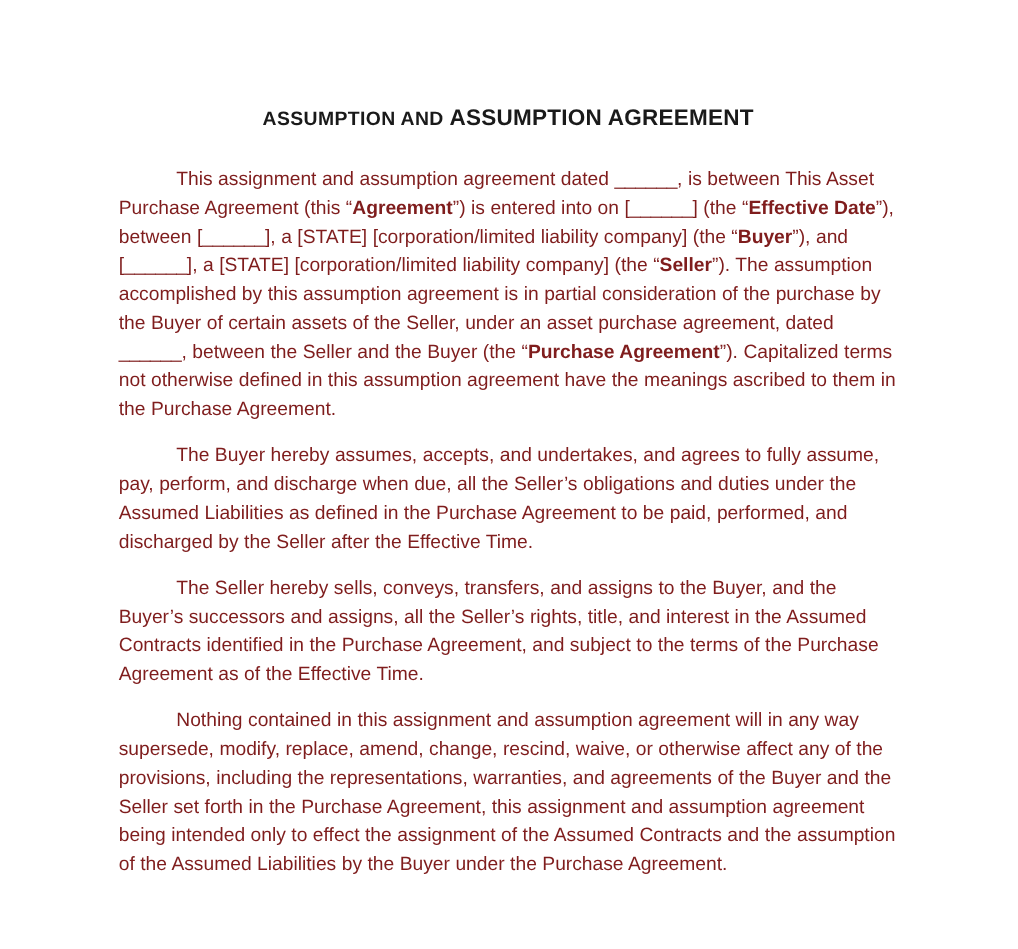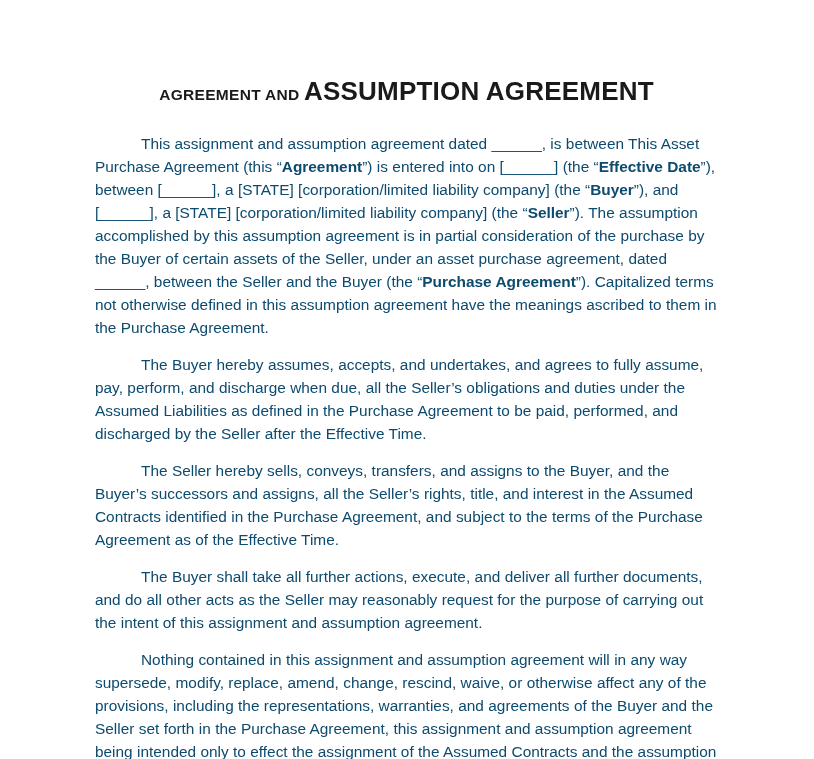--- a/index.html
+++ b/index.html
@@ -34,28 +34,28 @@
     line-height: 1.2;
     letter-spacing: 0.2px;
     white-space: nowrap;
   }
   .title-small {
     font-size: 15.5px;
     font-weight: bold;
     letter-spacing: 0.3px;
   }
   .title-large {
-    font-size: 26px;
+    font-size: 18px;
     font-weight: bold;
     letter-spacing: 0.2px;
     text-align: right;
   }
   p.para {
     margin: 0 0 14px 0;
-    color: #0c4a6e;
+    color: #7f1d1d;
     font-size: 15.4px;
     line-height: 23px;
     text-align: left;
     text-indent: 46px;
     word-spacing: 0.1px;
   }
   p.para:last-child {
     margin-bottom: 0;
   }
   .b {
@@ -65,25 +65,24 @@
     letter-spacing: -0.2px;
   }
 </style>
 </head>
 <body>
 
 <div class="page">
   <div class="doc-body">
 
     <h1 class="doc-title">
-      <span class="title-small">AGREEMENT AND</span><span class="title-small">&nbsp;</span><span class="title-large">ASSUMPTION AGREEMENT</span>
+      <span class="title-small">ASSUMPTION AND</span><span class="title-small">&nbsp;</span><span class="title-large">ASSUMPTION AGREEMENT</span>
     </h1>
 
     <div id="paragraph-list">
         <p class="para"><span>This assignment and assumption agreement dated </span><span class="blank">______</span><span>, is between This Asset Purchase Agreement (this “</span><span class="b">Agreement</span><span>”) is entered into on [</span><span class="blank">______</span><span>] (the “</span><span class="b">Effective Date</span><span>”), between [</span><span class="blank">______</span><span>], a [STATE] [corporation/limited liability company] (the “</span><span class="b">Buyer</span><span>”), and [</span><span class="blank">______</span><span>], a [STATE] [corporation/limited liability company] (the “</span><span class="b">Seller</span><span>”). The assumption accomplished by this assumption agreement is in partial consideration of the purchase by the Buyer of certain assets of the Seller, under an asset purchase agreement, dated </span><span class="blank">______</span><span>, between the Seller and the Buyer (the “</span><span class="b">Purchase Agreement</span><span>”). Capitalized terms not otherwise defined in this assumption agreement have the meanings ascribed to them in the Purchase Agreement.</span></p>
         <p class="para"><span>The Buyer hereby assumes, accepts, and undertakes, and agrees to fully assume, pay, perform, and discharge when due, all the Seller’s obligations and duties under the Assumed Liabilities as defined in the Purchase Agreement to be paid, performed, and discharged by the Seller after the Effective Time.</span></p>
         <p class="para"><span>The Seller hereby sells, conveys, transfers, and assigns to the Buyer, and the Buyer’s successors and assigns, all the Seller’s rights, title, and interest in the Assumed Contracts identified in the Purchase Agreement, and subject to the terms of the Purchase Agreement as of the Effective Time.</span></p>
-        <p class="para"><span>The Buyer shall take all further actions, execute, and deliver all further documents, and do all other acts as the Seller may reasonably request for the purpose of carrying out the intent of this assignment and assumption agreement.</span></p>
         <p class="para"><span>Nothing contained in this assignment and assumption agreement will in any way supersede, modify, replace, amend, change, rescind, waive, or otherwise affect any of the provisions, including the representations, warranties, and agreements of the Buyer and the Seller set forth in the Purchase Agreement, this assignment and assumption agreement being intended only to effect the assignment of the Assumed Contracts and the assumption of the Assumed Liabilities by the Buyer under the Purchase Agreement.</span></p>
       </div>
 
   </div>
 </div>
 
 </body></html>

